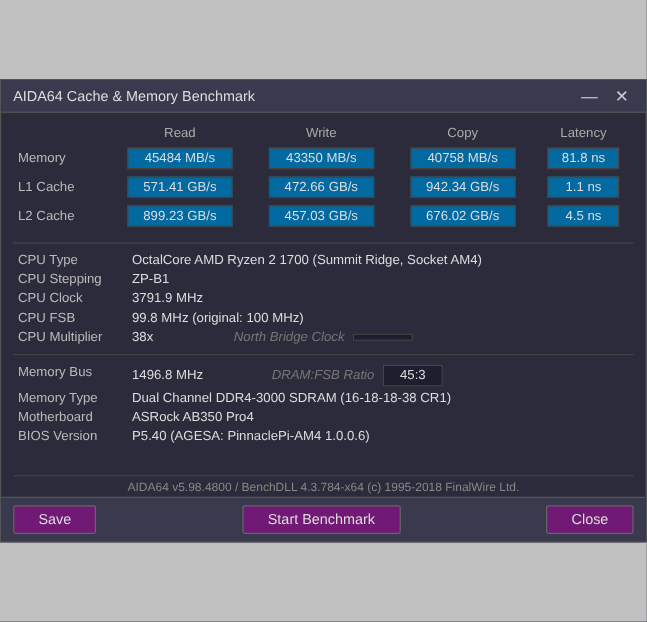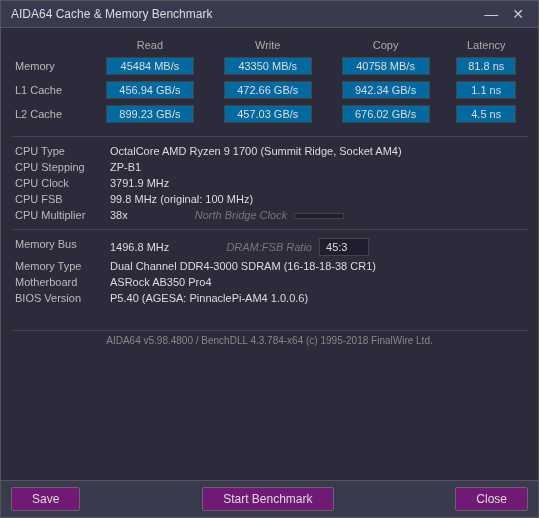--- a/index.html
+++ b/index.html
@@ -8,21 +8,21 @@
       font-size: 12px;
       background: #c0c0c0;
       display: flex;
       justify-content: center;
       align-items: center;
       width: 539px;
       height: 518px;
     }
     .window {
       width: 539px;
-      height: 518px;
+      height: 386px;
       background: #2b2b3b;
       border: 1px solid #555;
       display: flex;
       flex-direction: column;
       color: #ccc;
     }
     .title-bar {
       background: #3a3a4e;
       padding: 6px 10px;
       display: flex;
@@ -142,20 +142,21 @@
       font-style: italic;
     }
     .short-box {
       background: #1e1e2e;
       border: 1px solid #444;
       padding: 2px 6px;
       font-size: 11px;
       color: #ddd;
       display: inline-block;
       min-width: 50px;
+      text-align: center;
     }
   </style>
 </head>
 <body>
 
 <div class="window">
 
   <div class="title-bar">
     <span>AIDA64 Cache &amp; Memory Benchmark</span>
     <div class="title-bar-controls">
@@ -179,42 +180,42 @@
       <tbody>
         <tr>
           <td>Memory</td>
           <td class="value-cell"><span class="value-box">45484 MB/s</span></td>
           <td class="value-cell"><span class="value-box">43350 MB/s</span></td>
           <td class="value-cell"><span class="value-box">40758 MB/s</span></td>
           <td class="value-cell"><span class="value-box value-box-latency">81.8 ns</span></td>
         </tr>
         <tr>
           <td>L1 Cache</td>
-          <td class="value-cell"><span class="value-box">456.94 GB/s</span></td>
+          <td class="value-cell"><span class="value-box">571.41 GB/s</span></td>
           <td class="value-cell"><span class="value-box">472.66 GB/s</span></td>
           <td class="value-cell"><span class="value-box">942.34 GB/s</span></td>
           <td class="value-cell"><span class="value-box value-box-latency">1.1 ns</span></td>
         </tr>
         <tr>
           <td>L2 Cache</td>
           <td class="value-cell"><span class="value-box">899.23 GB/s</span></td>
           <td class="value-cell"><span class="value-box">457.03 GB/s</span></td>
           <td class="value-cell"><span class="value-box">676.02 GB/s</span></td>
           <td class="value-cell"><span class="value-box value-box-latency">4.5 ns</span></td>
         </tr>
       </tbody>
     </table>
 
     <hr class="divider">
 
     <table class="info-table">
       <tbody>
           <tr>
         <td class="info-label">CPU Type</td>
-        <td class="info-value">OctalCore AMD Ryzen 9 1700  (Summit Ridge, Socket AM4)</td>
+        <td class="info-value">OctalCore AMD Ryzen 2 1700  (Summit Ridge, Socket AM4)</td>
       </tr>
       <tr>
         <td class="info-label">CPU Stepping</td>
         <td class="info-value">ZP-B1</td>
       </tr>
       <tr>
         <td class="info-label">CPU Clock</td>
         <td class="info-value">3791.9 MHz</td>
       </tr>
       <tr>

